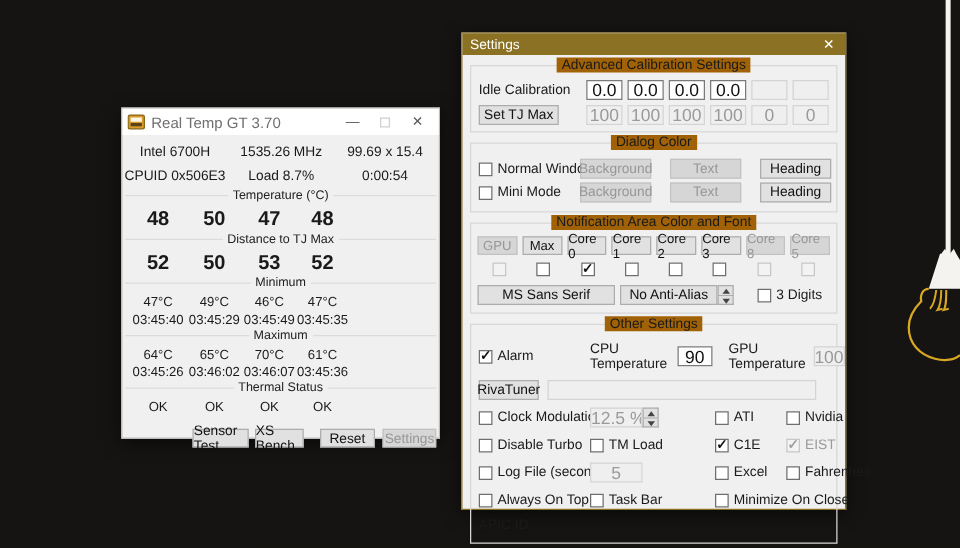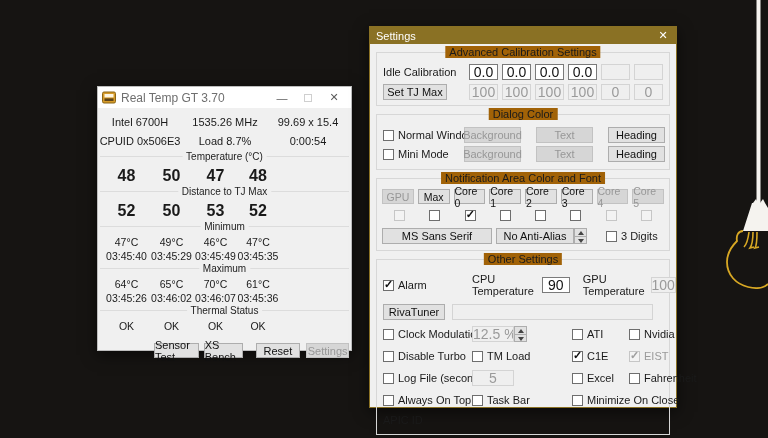--- a/index.html
+++ b/index.html
@@ -253,21 +253,21 @@
 
     <div class="group">
       <span class="group-label">Notification Area Color and Font</span>
       <div class="core-grid">
         <span class="btn dis">GPU</span>
         <span class="btn">Max</span>
         <span class="btn">Core 0</span>
         <span class="btn">Core 1</span>
         <span class="btn">Core 2</span>
         <span class="btn">Core 3</span>
-        <span class="btn dis">Core 4</span>
+        <span class="btn dis">Core 8</span>
         <span class="btn dis">Core 5</span>
       </div>
       <div class="core-checks">
         <span class="cb dis"></span>
         <span class="cb"></span>
         <span class="cb checked"></span>
         <span class="cb"></span>
         <span class="cb"></span>
         <span class="cb"></span>
         <span class="cb dis"></span>
@@ -296,21 +296,21 @@
           <span class="cblabel">Alarm</span>
         </span>
         <span>CPU Temperature</span>
         <input class="field" style="width: 28px; margin-left: 8px;" value="90">
         <span style="margin-left:13px">GPU Temperature</span>
         <input class="field dis" style="width: 25px; margin-left: 6px;" value="100">
       </div>
 
 
       <div class="oth-row" style="margin-top:7px">
-        <span class="btn" style="width:62px">RivaTuner</span>
+        <span class="btn" style="width:48px">RivaTuner</span>
         <input class="field dis" style="flex: 1 1 0%; margin: 0px 12px 0px 7px; text-align: left;">
       </div>
 
       <div class="oth-row" style="margin-top:6px">
         <span class="chkrow c-a">
           <span class="cb"></span>
           <span class="cblabel">Clock Modulation</span>
         </span>
         <span class="c-b">
           <input class="field dis" style="width: 42px;" value="12.5 %">

